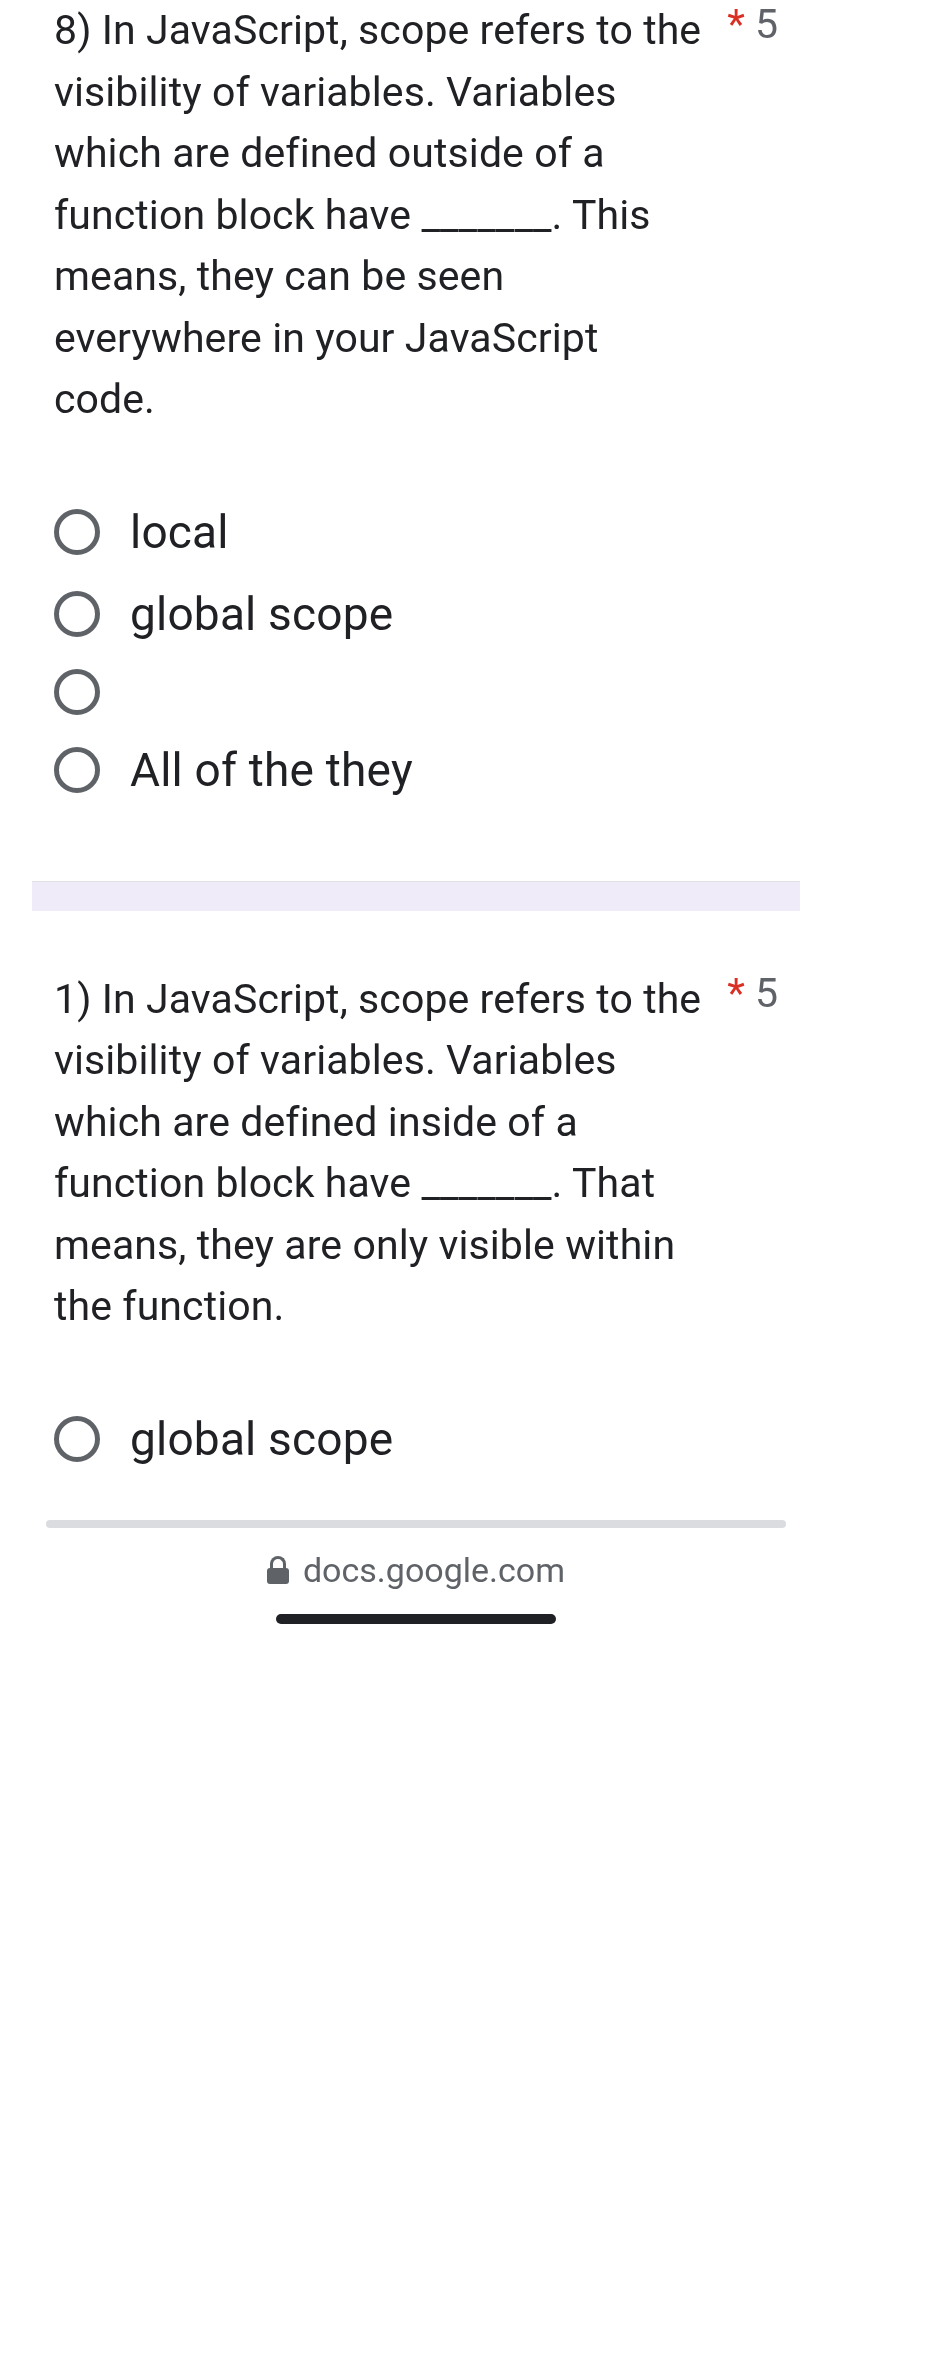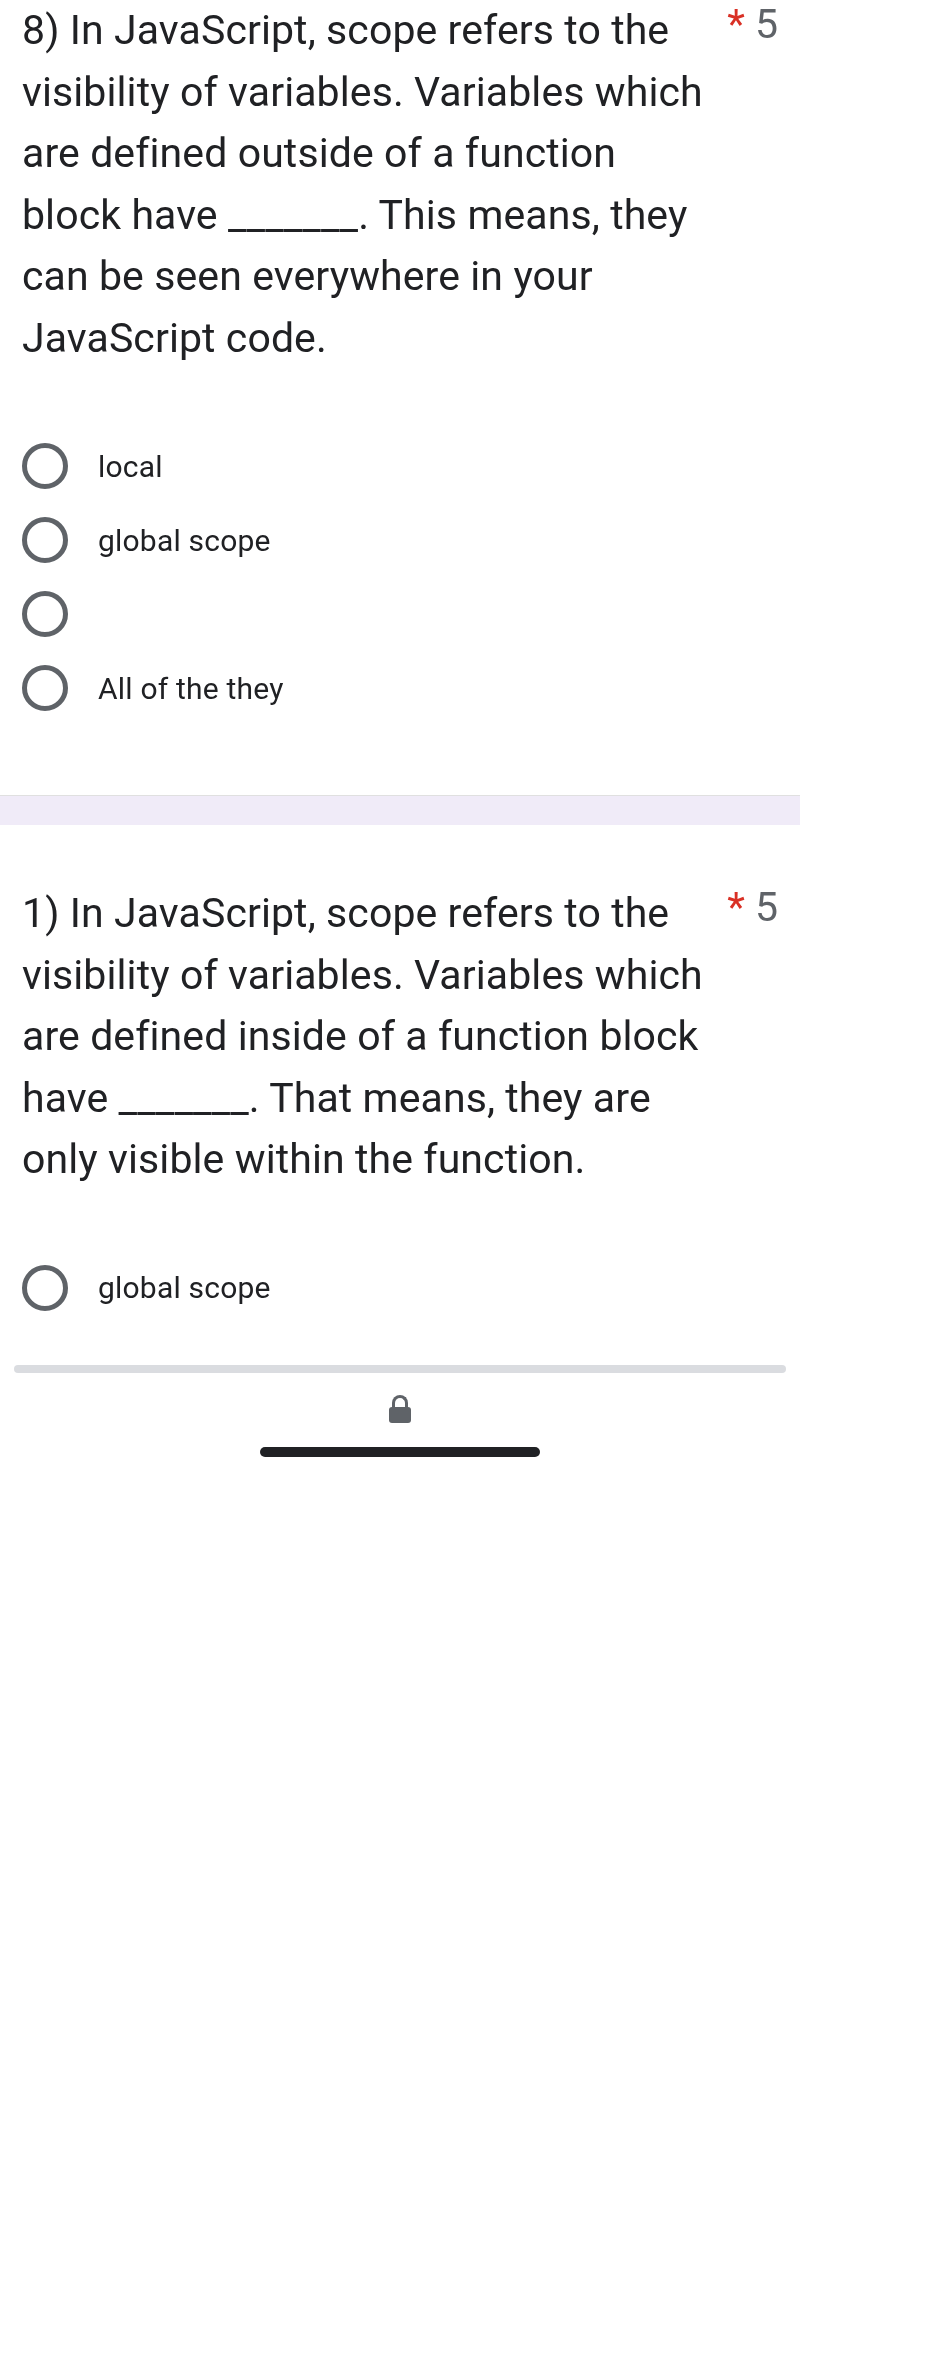--- a/index.html
+++ b/index.html
@@ -1,27 +1,27 @@
 <!DOCTYPE html>
 <html><head>
 <meta charset="utf-8">
 <style>
   * { box-sizing: border-box; margin: 0; padding: 0; }
   html, body { width: 932px; background: #fff; font-family: Roboto, Arial, sans-serif; color: #202124; }
-  .page { width: 800px; }
+  .page { width: 800px; padding-left: 32px; }
   .card { background: #fff; padding: 0 22px 70px 22px; }
   .gap { height: 30px; background: #f0ebf8; border-top: 1px solid #e0e0e0; }
   .qrow { display: flex; align-items: flex-start; padding-top: 0; }
   .qtext { flex: 1; font-size: 41px; line-height: 1.5; font-weight: 400; letter-spacing: 0.1px; }
   .req { color: #d93025; font-size: 41px; margin-left: 18px; margin-right: 10px; line-height: 1.2; }
   .pts { color: #5f6368; font-size: 41px; line-height: 1.2; }
   .options { margin-top: 60px; }
   .option { display: flex; align-items: center; padding: 14px 0; }
   .radio { width: 46px; height: 46px; border: 5px solid #5f6368; border-radius: 50%; flex-shrink: 0; margin-right: 30px; }
-  .olabel { font-size: 30px; letter-spacing: 0.2px; color: #202124; }
+  .olabel { font-size: 46px; letter-spacing: 0.2px; color: #202124; }
   .scrollbar { height: 8px; background: #dadce0; margin: 0 14px; border-radius: 4px; }
   .addr { display: flex; justify-content: center; align-items: center; padding: 22px 0 14px 0; color: #5f6368; font-size: 34px; gap: 14px; }
   .lock { width: 22px; height: 28px; position: relative; }
   .lock .shackle { position: absolute; top: 0; left: 3px; width: 16px; height: 14px; border: 3px solid #5f6368; border-bottom: none; border-radius: 8px 8px 0 0; }
   .lock .body { position: absolute; bottom: 0; left: 0; width: 22px; height: 16px; background: #5f6368; border-radius: 3px; }
   .homebar-wrap { display: flex; justify-content: center; padding: 10px 0 22px 0; }
   .homebar { width: 280px; height: 10px; background: #202124; border-radius: 5px; }
   .card2 { padding-top: 58px; padding-bottom: 40px; }
 </style>
 </head>
@@ -70,19 +70,20 @@
     </div>
   </div>
 
   <div class="scrollbar"></div>
 
   <div class="addr">
     <span class="lock">
       <span class="shackle"></span>
         <span class="body"></span>
     </span>
+    <span>docs.google.com</span>
   </div>
 
   <div class="homebar-wrap">
     <div class="homebar"></div>
   </div>
 
 </div>
 
 </body></html>

